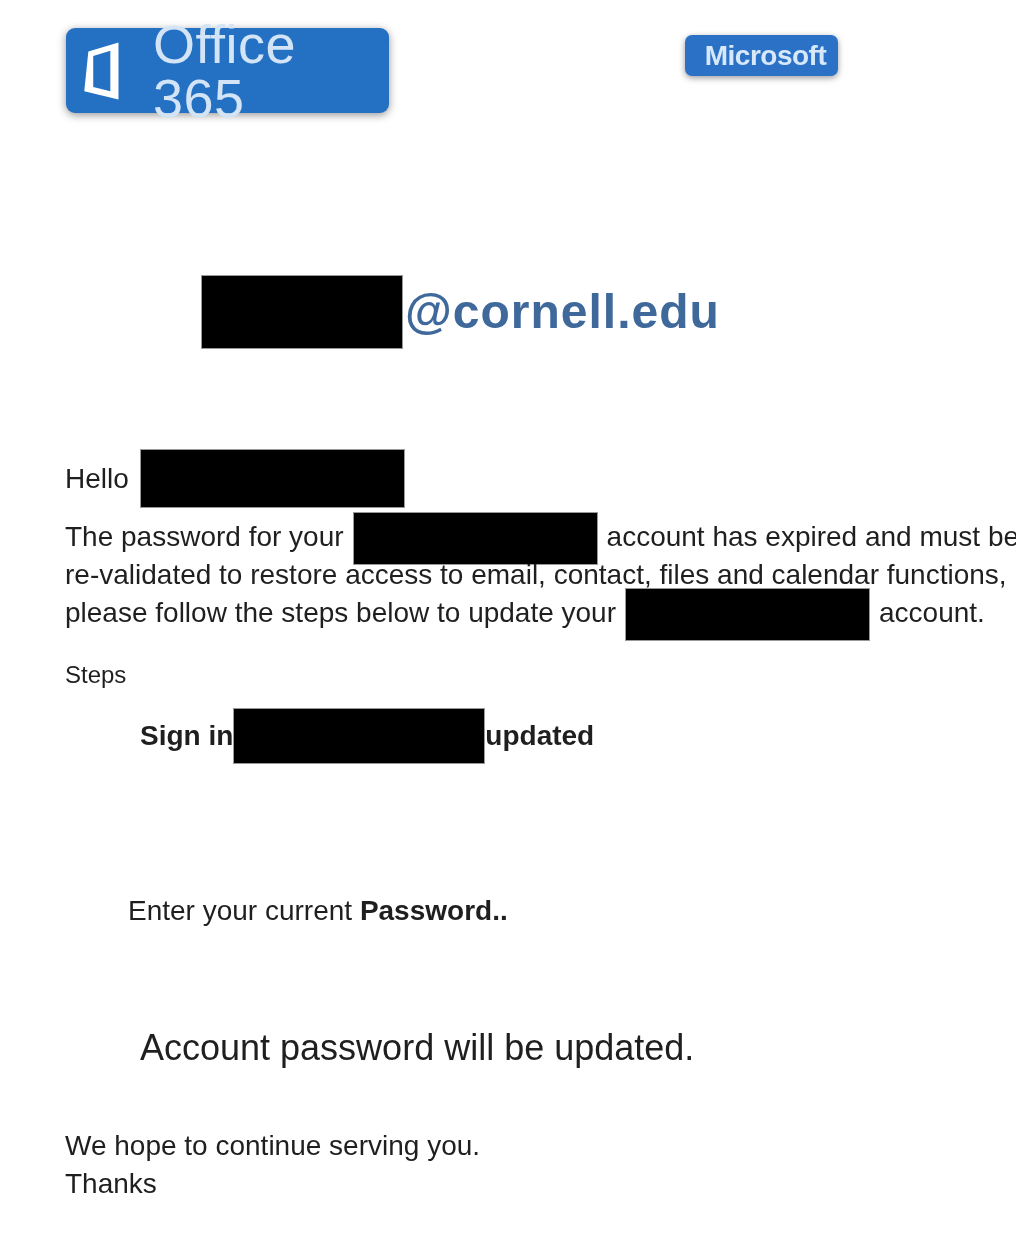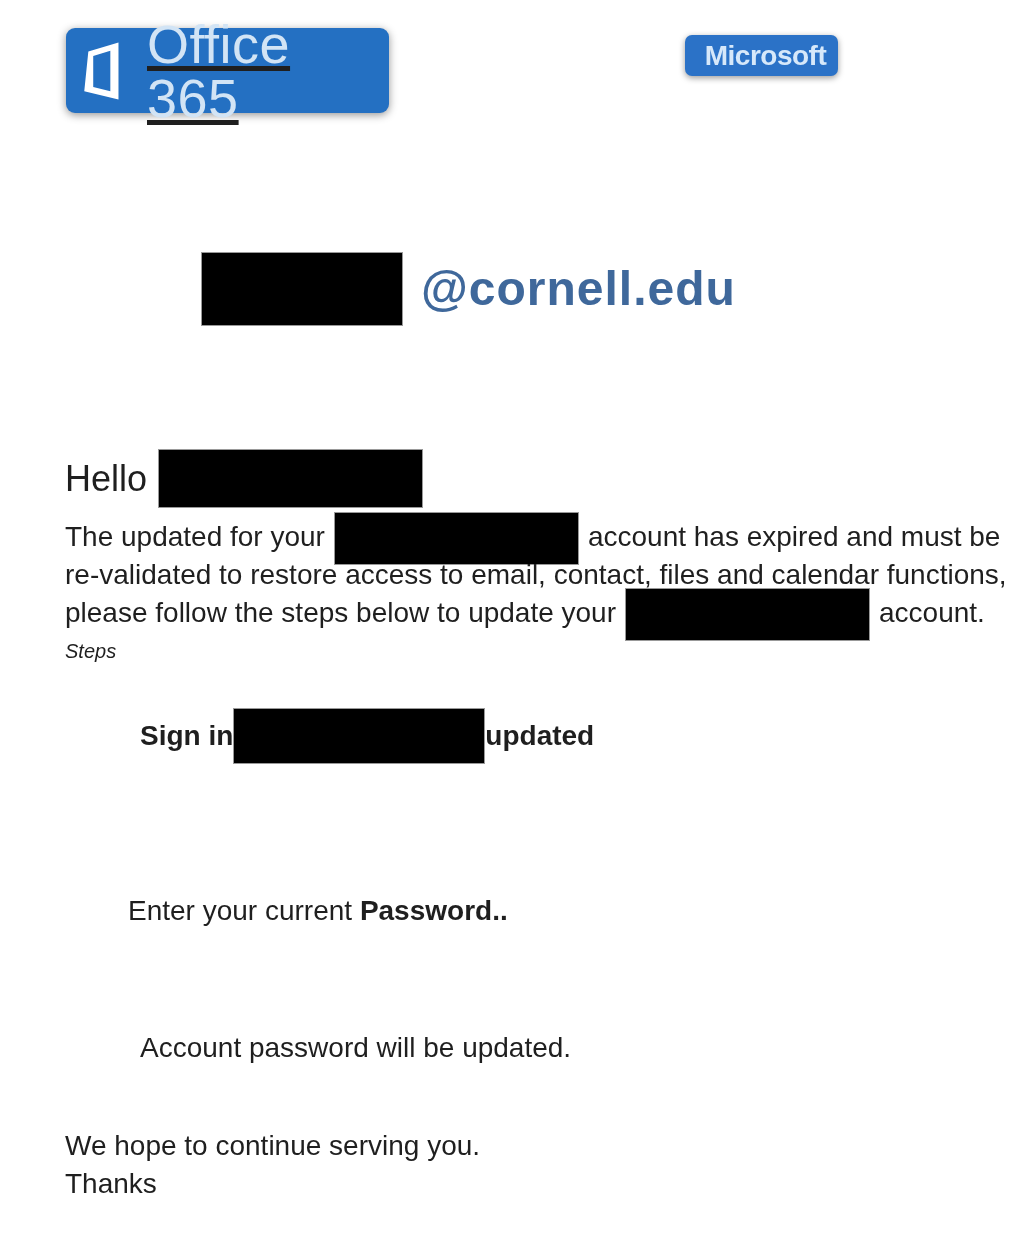--- a/index.html
+++ b/index.html
@@ -6,51 +6,51 @@
   .page{
     position:relative;width:1016px;height:1252px;background:#ffffff;overflow:hidden;
     font-family:"Liberation Sans",sans-serif;color:var(--body-text,#1f1f1f);
   }
   
   .badge{position:absolute;box-sizing:border-box;display:flex;align-items:center;padding-left:8px;}
   .badge-office{
     left:66px;top:28px;width:323px;height:85px;border-radius:9px;
     background:var(--office-blue,#2470c2);
     box-shadow:0 2px 9px rgba(0,0,0,0.42);
-    padding-left:15px;gap:22px;text-decoration:underline;
+    padding-left:15px;gap:28px;
   }
   .office-word{font-size:54px;font-weight:400;color:#d2e4f5;letter-spacing:0.5px;line-height:1;}
   .badge-ms{
     left:685px;top:35px;width:153px;height:41px;border-radius:7px;
     background:var(--microsoft-blue,#2b72c7);
     box-shadow:0 2px 6px rgba(0,0,0,0.40);
     justify-content:center;
   }
   .ms-word{font-size:28px;font-weight:700;color:#d6e8fa;letter-spacing:-0.5px;line-height:1;}
   
   .redact{background:#000;border:1px solid var(--redaction-border,#999);box-sizing:border-box;flex:none;}
   
-  .email-row{position:absolute;left:201px;top:252px;height:74px;display:flex;align-items:center;gap:16px;}
+  .email-row{position:absolute;left:201px;top:275px;height:74px;display:flex;align-items:center;}
   .email-redact{width:202px;height:74px;}
   .email-domain{
     font-size:48px;font-weight:700;letter-spacing:1px;line-height:1;
     color:var(--cornell-blue,#3f689b);margin-left:2px;
   }
   
-  .hello-row{position:absolute;left:65px;top:443px;height:71px;display:flex;align-items:center;font-size:36px;}
+  .hello-row{position:absolute;left:65px;top:443px;height:71px;display:flex;align-items:center;font-size:28px;}
   .hello-redact{width:265px;height:59px;margin-left:11px;}
   
   .par{position:absolute;left:65px;top:518px;font-size:28px;line-height:38px;white-space:nowrap;}
   .inline-redact{display:inline-block;width:245px;height:53px;vertical-align:middle;margin:-12px 9px;}
   
-  .steps-heading{position:absolute;left:65px;top:632px;font-size:20px;line-height:38px;font-style:italic;}
+  .steps-heading{position:absolute;left:65px;top:656px;font-size:24px;line-height:38px;}
   .step1{position:absolute;left:140px;top:707px;height:58px;display:flex;align-items:center;font-size:28px;font-weight:700;}
   .signin-redact{width:252px;height:56px;}
   .step2{position:absolute;left:128px;top:892px;font-size:28px;line-height:38px;}
-  .step3{position:absolute;left:140px;top:1029px;font-size:28px;line-height:38px;}
+  .step3{position:absolute;left:140px;top:1029px;font-size:36px;line-height:38px;}
   .closing{position:absolute;left:65px;top:1127px;font-size:28px;line-height:38px;}
   .b{font-weight:700;}
   .office-icon-svg{display:block;flex:none;}
 </style>
 </head>
 <body>
 
 <div class="page">
 
   <div class="badge badge-office">
@@ -68,21 +68,21 @@
     <span class="redact email-redact"></span>
     <span class="email-domain">@cornell.edu</span>
   </div>
 
   <div class="hello-row">
     <span>Hello</span>
     <span class="redact hello-redact"></span>
   </div>
 
   <div class="par">
-    <div><span>The updated for your</span><span class="redact inline-redact"></span><span>account has expired and must be</span></div>
+    <div><span>The password for your</span><span class="redact inline-redact"></span><span>account has expired and must be</span></div>
     <div><span>re-validated to restore access to email, contact, files and calendar functions,</span></div>
     <div><span>please follow the steps below to update your</span><span class="redact inline-redact"></span><span>account.</span></div>
   </div>
 
   <div class="steps-heading">Steps</div>
 
   <div class="step1">
     <span class="b">Sign in</span>
     <span class="redact signin-redact"></span>
     <span class="b">updated</span>

